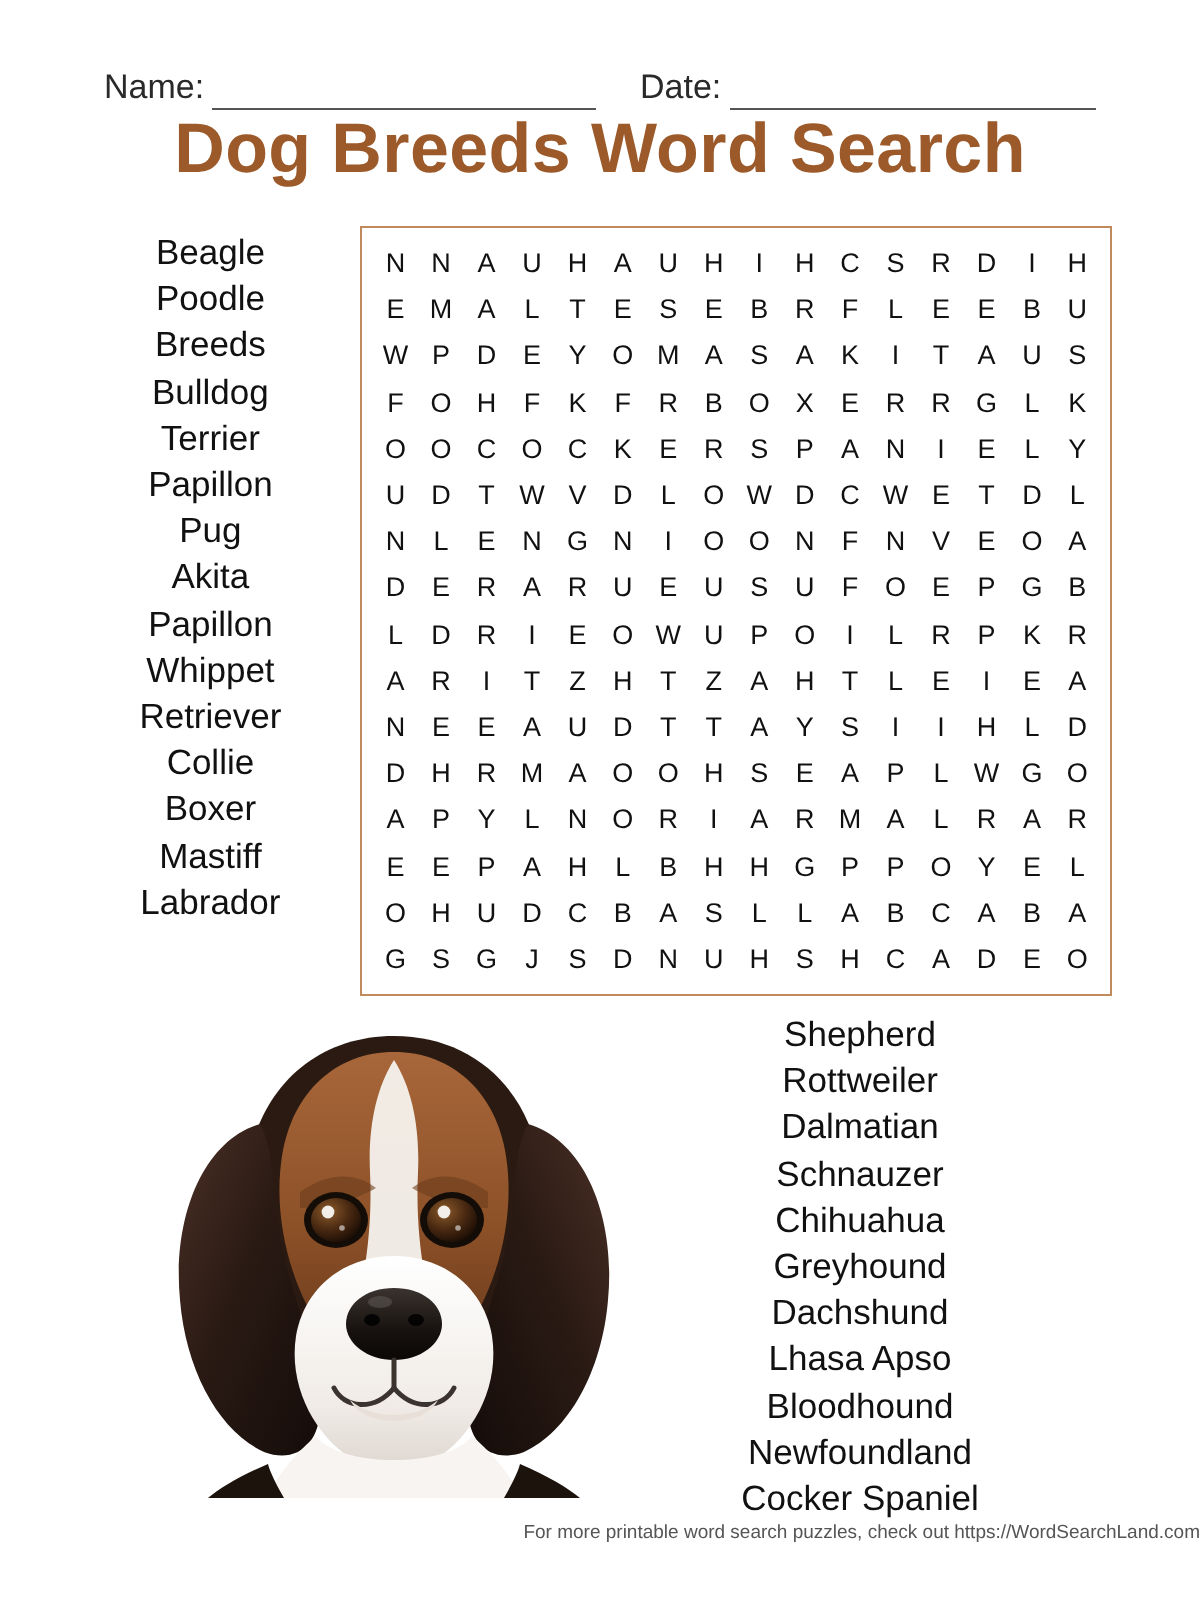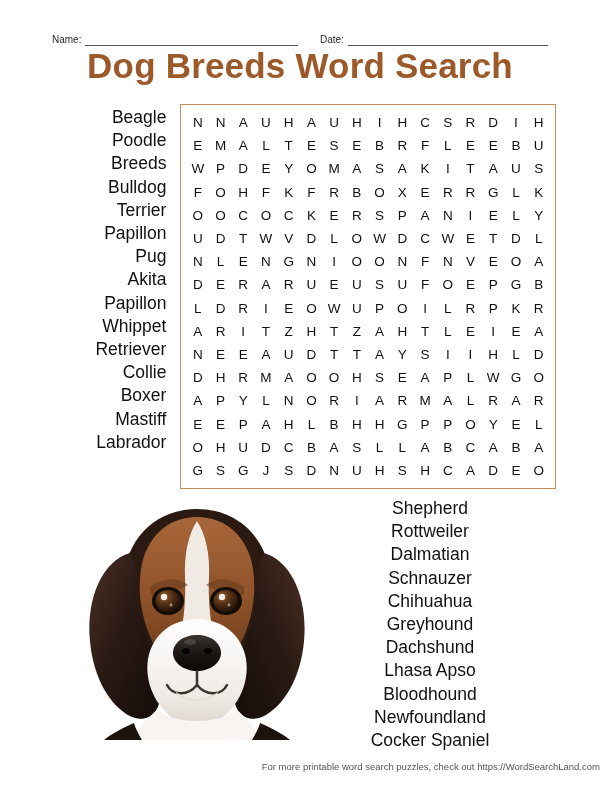--- a/index.html
+++ b/index.html
@@ -22,21 +22,21 @@
     height: 800px;
     box-sizing: border-box;
     padding: 34px 44px 0 44px;
   }
 
   
   .meta-row {
     display: flex;
     align-items: flex-end;
     gap: 22px;
-    font-size: 10px;
+    font-size: 17px;
     color: #2a2a2a;
     padding: 0 8px;
   }
   .meta-field {
     display: flex;
     align-items: flex-end;
     flex: 1;
   }
   .meta-field.date-field { flex: 0 0 228px; }
   .meta-label {
@@ -62,21 +62,21 @@
 
   
   .body-row {
     margin-top: 18px;
     display: flex;
     align-items: flex-start;
   }
 
   .word-col {
     width: 140px;
-    text-align: right;
+    text-align: center;
     padding-right: 14px;
     padding-top: 2px;
     box-sizing: border-box;
   }
   .word-col .word {
     font-size: 17.5px;
     line-height: 23.2px;
     color: #111;
     white-space: nowrap;
   }

